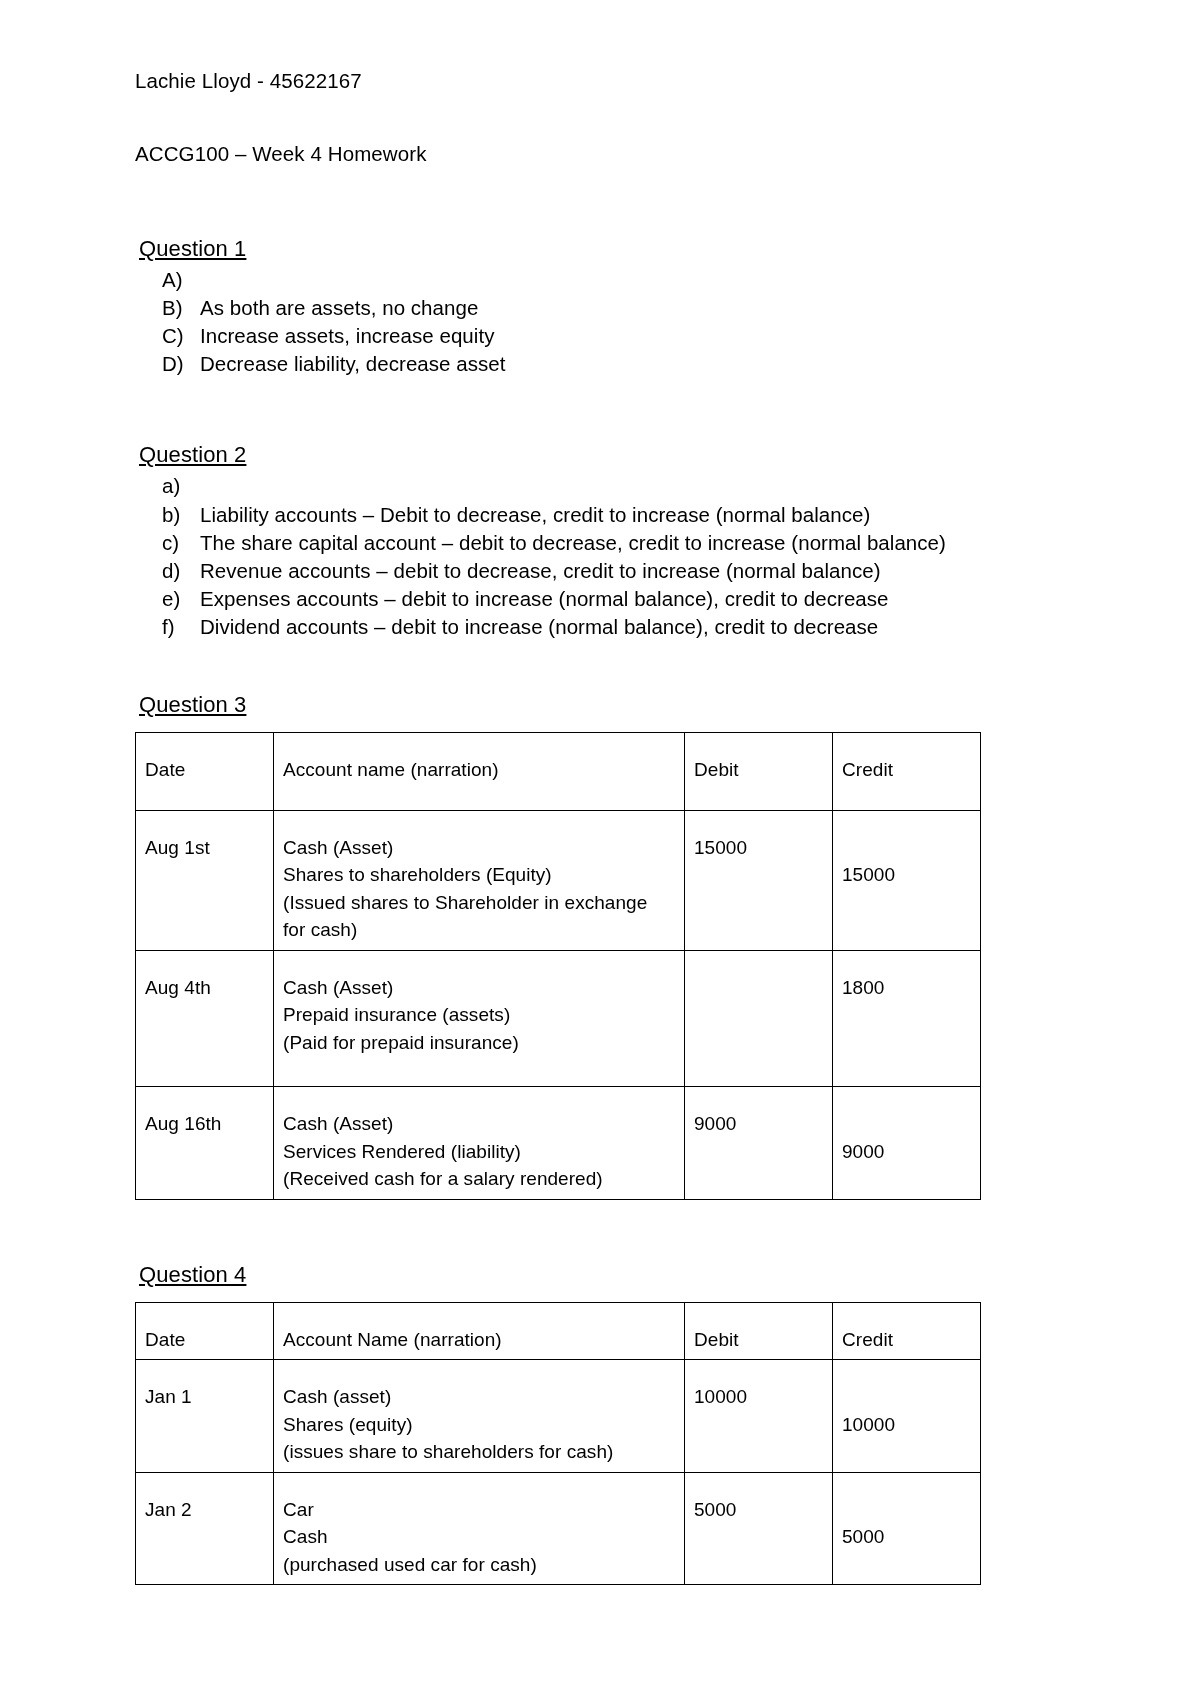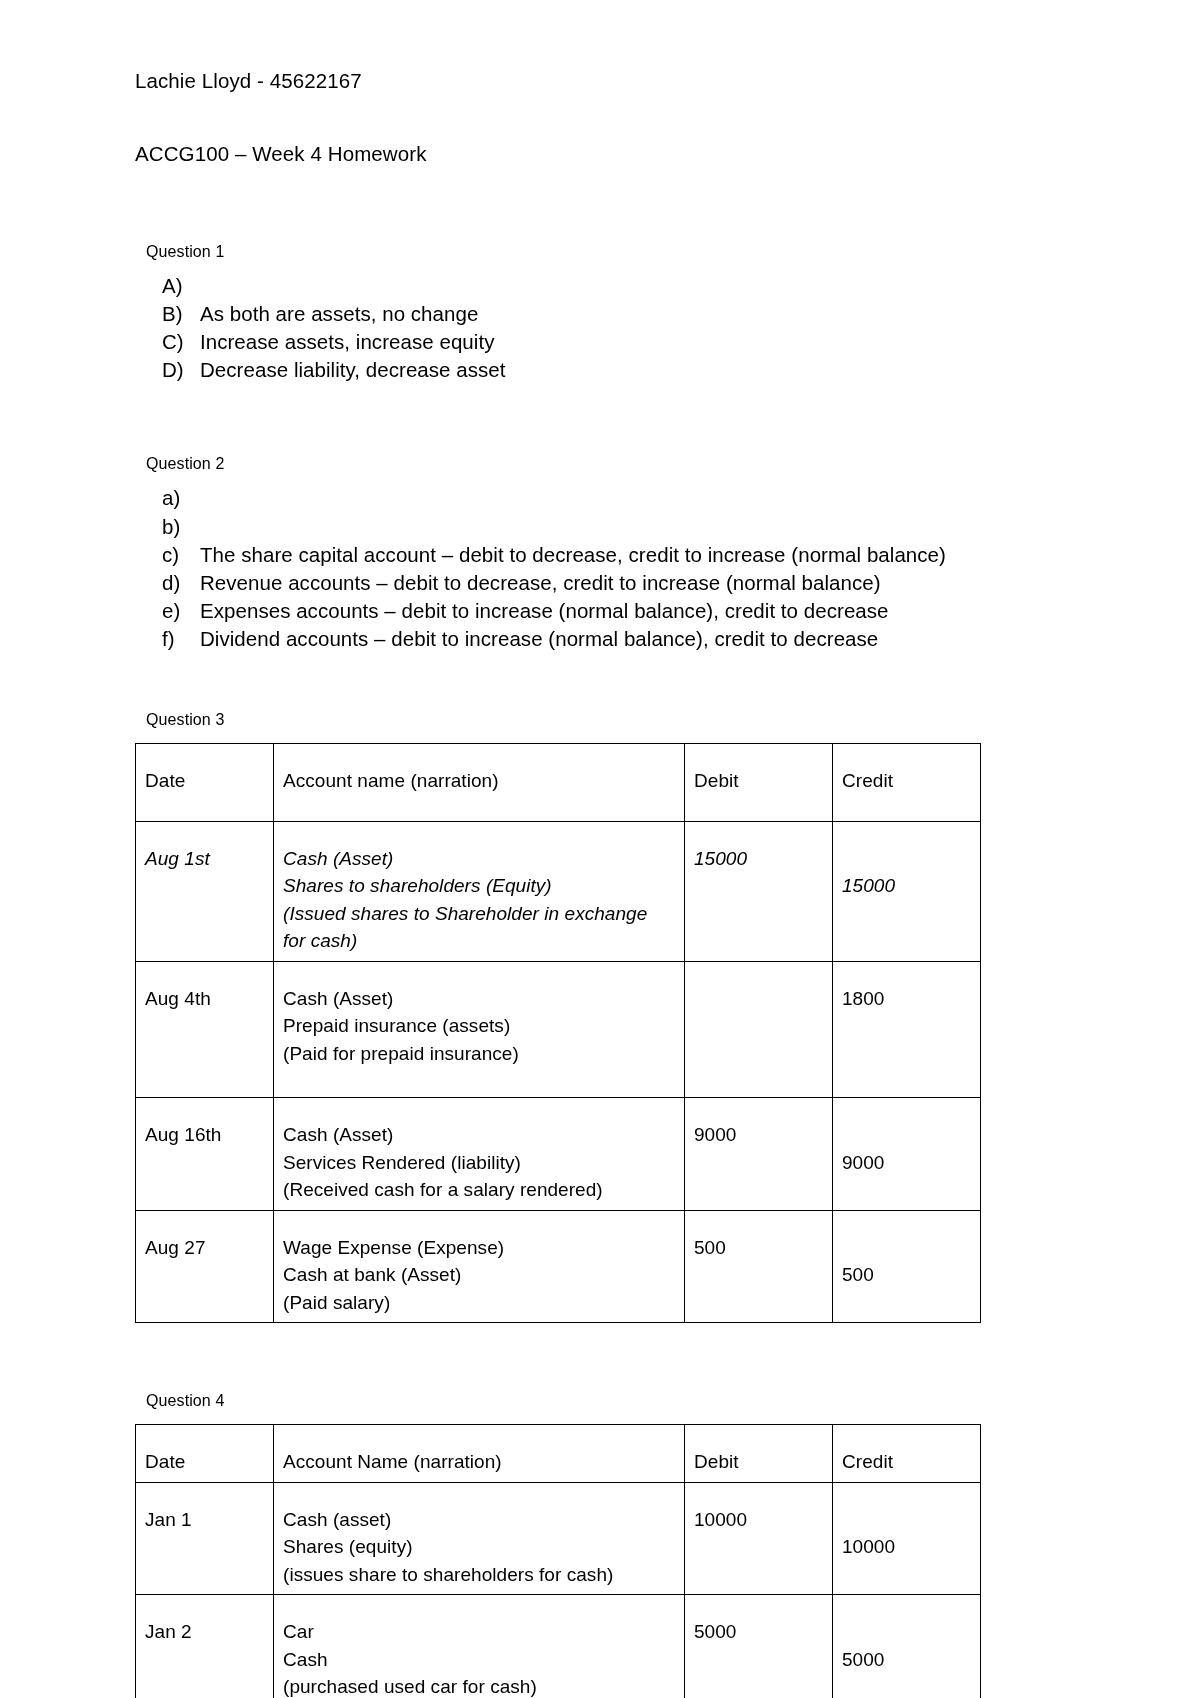--- a/index.html
+++ b/index.html
@@ -31,23 +31,24 @@
   }
   .doc-title {
     font-size: 20.5px;
     text-align: left;
     margin: 0;
     padding-top: 48px;
     padding-right: 65px;
     letter-spacing: 0.1px;
   }
   .q-heading {
-    font-size: 16px;
-    margin: 11px;
+    font-size: 22px;
+    margin: 4px;
     letter-spacing: 0.1px;
+    text-decoration: underline;
   }
   .spacer-q1 { height: 66px; }
   .spacer-q2 { height: 60px; }
   .spacer-q3 { height: 46px; }
   .spacer-q4 { height: 58px; }
 
   ol.answers {
     margin: 2px 0 0 0;
     padding: 0;
     list-style: none;
@@ -86,21 +87,21 @@
     text-align: left;
     letter-spacing: 0.05px;
   }
   table.journal col.c-date { width: 138px; }
   table.journal col.c-acct { width: 411px; }
   table.journal col.c-debit { width: 148px; }
   table.journal col.c-credit { width: 148px; }
 
   
   .t3 thead td { height: 48px; }
-  .t3 .r-tall td { padding-bottom: 6px; font-style: italic; }
+  .t3 .r-tall td { padding-bottom: 6px; }
   .t3 .pad-b td { padding-bottom: 30px; }
   .amt-second { display: block; }
   .amt-blank { display: block; visibility: hidden; }
 
   .line { display: block; }
 </style>
 </head>
 <body>
 
 <div class="page">
@@ -132,20 +133,21 @@
 
   <div class="spacer-q2"></div>
 
   <div class="q-heading">Question 2</div>
   <ol class="answers">
     <li>
       <span class="marker">a)</span>
     </li>
     <li>
       <span class="marker">b)</span>
+      <span class="txt">Liability accounts – Debit to decrease, credit to increase (normal balance)</span>
     </li>
     <li>
       <span class="marker">c)</span>
       <span class="txt">The share capital account – debit to decrease, credit to increase (normal balance)</span>
     </li>
     <li>
       <span class="marker">d)</span>
       <span class="txt">Revenue accounts – debit to decrease, credit to increase (normal balance)</span>
     </li>
     <li>
@@ -216,35 +218,20 @@
           <span class="line">(Received cash for a salary rendered)</span>
         </td>
         <td>
           <span class="line">9000</span>
         </td>
         <td>
           <span class="amt-blank">0</span>
           <span class="amt-second">9000</span>
         </td>
       </tr>
-      <tr>
-        <td>Aug 27</td>
-        <td>
-          <span class="line">Wage Expense (Expense)</span>
-          <span class="line">Cash at bank (Asset)</span>
-          <span class="line">(Paid salary)</span>
-        </td>
-        <td>
-          <span class="line">500</span>
-        </td>
-        <td>
-          <span class="amt-blank">0</span>
-          <span class="amt-second">500</span>
-        </td>
-      </tr>
     </tbody>
   </table>
 
   <div class="spacer-q4"></div>
 
   <div class="q-heading">Question 4</div>
 
   <table class="journal t4">
     <colgroup>
       <col class="c-date">

